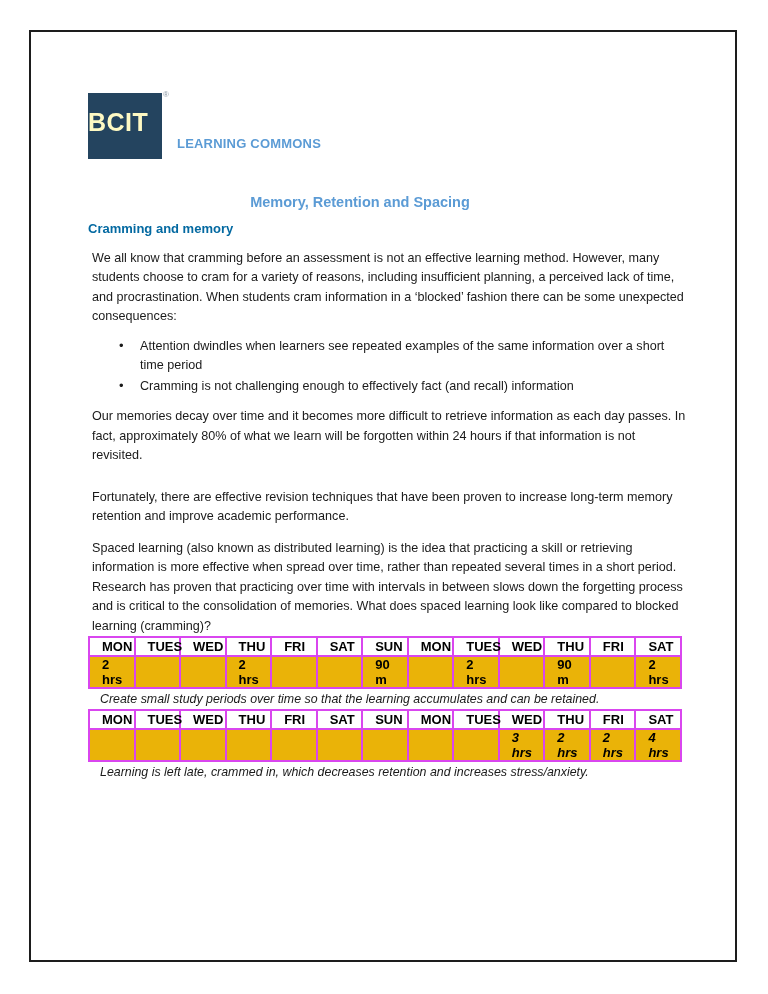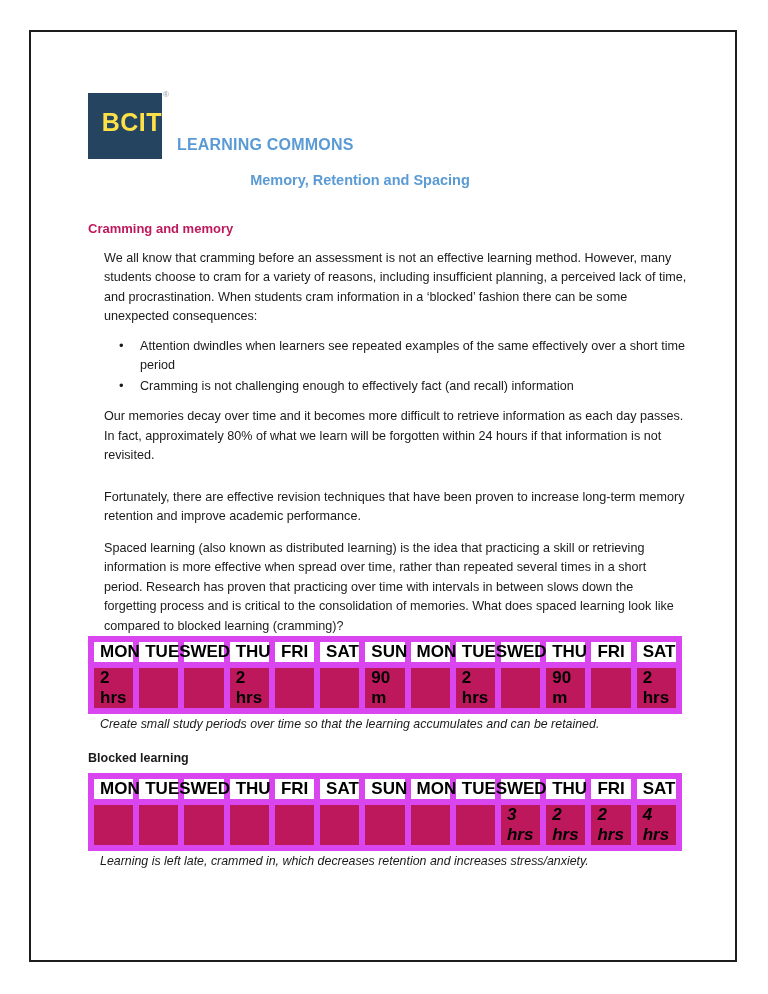--- a/index.html
+++ b/index.html
@@ -46,76 +46,75 @@
     top: 3px;
     width: 74px;
     height: 66px;
     background: #24445f;
   }
   .bcit-logo .bcit-word {
     position: absolute;
     left: 0;
     right: 0;
     top: 17px;
-    text-align: right;
-    color: #fde047;
+    text-align: left;
+    color: #fef9c3;
     font-family: "Liberation Sans", sans-serif;
     font-weight: bold;
     font-size: 25px;
     letter-spacing: 0.5px;
     line-height: 1;
-    padding-left: 6px;
   }
   .bcit-logo .reg-mark {
     position: absolute;
     right: -7px;
     top: -2px;
     font-size: 8px;
     color: #8a97a3;
     line-height: 1;
   }
   .learning-commons {
     position: absolute;
     left: 89px;
     top: 46px;
     color: #5b9bd5;
     font-weight: bold;
-    font-size: 16px;
+    font-size: 13px;
     letter-spacing: 0.2px;
   }
 
   
   .doc-title {
     text-align: center;
     color: #5b9bd5;
     font-weight: bold;
     font-size: 14.5px;
-    margin: 0 0 0 0;
+    margin: 22px 0 0 0;
     padding-right: 56px;
   }
   h2.section-heading {
-    color: #be185d;
-    font-weight: bold;
-    font-size: 13px;
-    margin: 33px 0 0 0;
+    color: #0369a1;
+    font-weight: bold;
+    font-size: 13px;
+    margin: 11px 0 0 0;
     line-height: 1.2;
   }
   h3.sub-heading {
     color: #1a1a1a;
     font-weight: bold;
     font-size: 12.5px;
     margin: 17px 0 7px 0;
     line-height: 1.2;
   }
 
   
   p.body-text {
     font-size: 12.6px;
     line-height: 1.55;
-    margin: 11px 0 0 16px;
+    margin: 11px 0 0 4px;
     color: #1a1a1a;
   }
   p.body-text.tight-top { margin-top: 12px; }
   p.body-text.gap-top  { margin-top: 22px; }
 
   ul.bullets {
     margin: 10px 0 0 0;
     padding-left: 52px;
     list-style: none;
   }
@@ -135,36 +134,36 @@
 
   
   table.week-table {
     border-collapse: collapse;
     width: 594px;
     table-layout: fixed;
     margin: 0;
   }
   table.week-table th,
   table.week-table td {
-    border: 6px solid #d946ef;
+    border: 2px solid #d946ef;
     height: 19px;
-    font-size: 17px;
-    padding: 0 6px;
+    font-size: 13px;
+    padding: 0 12px;
     box-sizing: border-box;
   }
   table.week-table th {
     text-align: center;
     font-weight: bold;
     background: #ffffff;
     color: #000000;
   }
   table.week-table td {
     text-align: left;
     font-weight: bold;
-    background: #be185d;
+    background: #eab308;
     color: #000000;
   }
   td.fill-green { background: #92d050; }
   td.fill-red   { background: #ff0000; font-style: italic; }
 
   p.table-caption {
     font-size: 12.4px;
     font-style: italic;
     margin: 2px 0 0 12px;
     line-height: 1.4;
@@ -184,21 +183,21 @@
       </div>
       <div class="learning-commons">LEARNING COMMONS</div>
     </div>
 
     <div class="doc-title">Memory, Retention and Spacing</div>
 
     <h2 class="section-heading">Cramming and memory</h2>
     <p class="body-text tight-top">We all know that cramming before an assessment is not an effective learning method. However, many students choose to cram for a variety of reasons, including insufficient planning, a perceived lack of time, and procrastination.  When students cram information in a ‘blocked’ fashion there can be some unexpected consequences:</p>
 
     <ul class="bullets">
-      <li>Attention dwindles when learners see repeated examples of the same effectively over a short time period</li>
+      <li>Attention dwindles when learners see repeated examples of the same information over a short time period</li>
       <li>Cramming is not challenging enough to effectively fact (and recall) information</li>
     </ul>
 
     <p class="body-text">Our memories decay over time and it becomes more difficult to retrieve information as each day passes. In fact, approximately 80% of what we learn will be forgotten within 24 hours if that information is not revisited.</p>
     <p class="body-text gap-top">Fortunately, there are effective revision techniques that have been proven to increase long-term memory retention and improve academic performance.</p>
 
     <p class="body-text tight-top">Spaced learning (also known as distributed learning) is the idea that practicing a skill or retrieving information is more effective when spread over time, rather than repeated several times in a short period. Research has proven that practicing over time with intervals in between slows down the forgetting process and is critical to the consolidation of memories.  What does spaced learning look like compared to blocked learning (cramming)?</p>
 
     <table class="week-table">
       <thead>
@@ -231,21 +230,20 @@
           <td class="fill-green">2 hrs</td>
           <td></td>
           <td class="fill-green">90 m</td>
           <td></td>
           <td class="fill-green">2 hrs</td>
         </tr>
       </tbody>
     </table>
     <p class="table-caption">Create small study periods over time so that the learning accumulates and can be retained.</p>
 
-    <h3 class="sub-heading">Blocked learning</h3>
     <table class="week-table">
       <thead>
         <tr>
           <th>MON</th>
           <th>TUES</th>
           <th>WED</th>
           <th>THU</th>
           <th>FRI</th>
           <th>SAT</th>
           <th>SUN</th>

